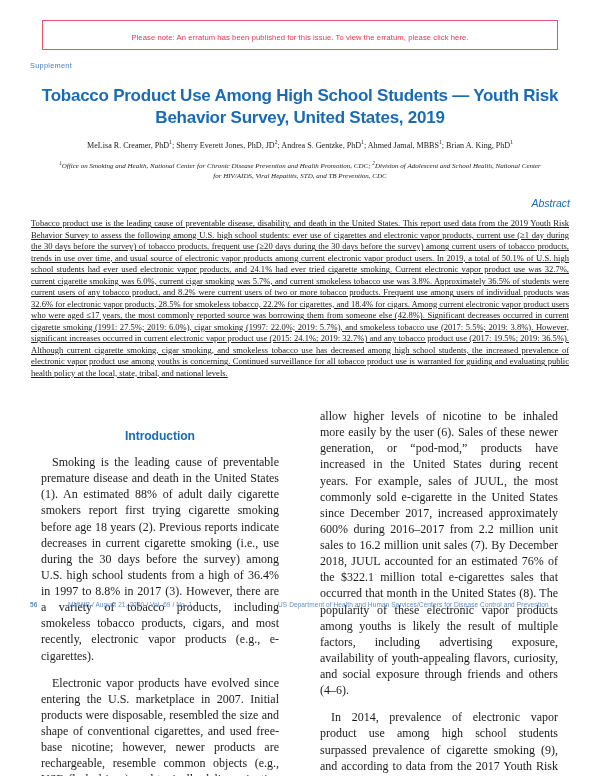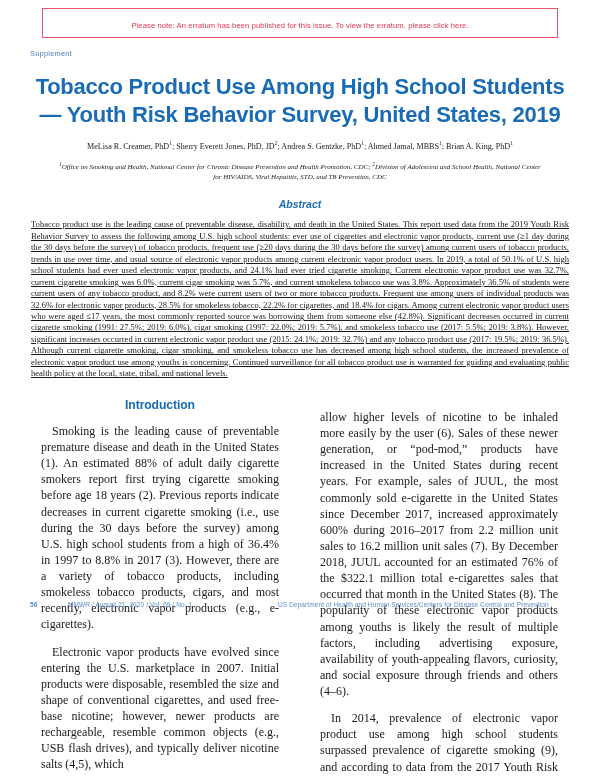--- a/index.html
+++ b/index.html
@@ -13,21 +13,21 @@
     height: 776px;
     font-family: "Liberation Serif", serif;
     color: #111111;
     position: relative;
     overflow: hidden;
   }
 
   .page {
     width: 600px;
     height: 628px;
-    padding: 4px 30px 0 30px;
+    padding: 16px 30px 0 30px;
     position: relative;
   }
 
   
   .erratum-banner {
     border: 1px solid #e8546b;
     margin: 4px 12px 0 12px;
     padding: 5px 4px 5px 4px;
     text-align: center;
   }
@@ -47,21 +47,21 @@
     font-size: 7.4px;
     color: #4a7dbd;
     letter-spacing: 0.25px;
   }
 
   
   .title {
     text-align: center;
     font-family: "Liberation Sans", sans-serif;
     font-weight: bold;
-    font-size: 22px;
+    font-size: 17px;
     line-height: 1.28;
     color: #1a6bb5;
     margin: 15px 2px 0 2px;
     letter-spacing: -0.25px;
   }
 
   
   .authors {
     text-align: center;
     font-size: 8.1px;
@@ -77,24 +77,24 @@
     font-style: italic;
     margin-top: 8px;
     line-height: 1.45;
     padding: 0 28px;
     color: #1a1a1a;
   }
   .affiliations sup { font-size: 5.2px; vertical-align: super; font-style: italic; }
 
   
   .abstract-head {
-    text-align: center;
+    text-align: right;
     font-family: "Liberation Sans", sans-serif;
     font-style: italic;
-    font-weight: bold;
+    font-weight: normal;
     font-size: 10.5px;
     color: #1a6bb5;
     margin-top: 16px;
   }
   .abstract-body {
     margin-top: 9px;
     font-size: 8.55px;
     line-height: 1.345;
     text-align: justify;
     color: #1a1a1a;
@@ -113,20 +113,21 @@
     flex: 0 0 260px;
   }
   .section-head {
     text-align: center;
     font-family: "Liberation Sans", sans-serif;
     font-weight: bold;
     font-size: 12.2px;
     color: #1a6bb5;
     margin-bottom: 5px;
     letter-spacing: -0.1px;
+    margin-top: 32px;
   }
   .col p {
     margin: 11px;
     font-size: 12px;
     line-height: 1.345;
     text-align: justify;
     text-indent: 11px;
     color: #1a1a1a;
   }
   .col p.noindent { text-indent: 0; }

